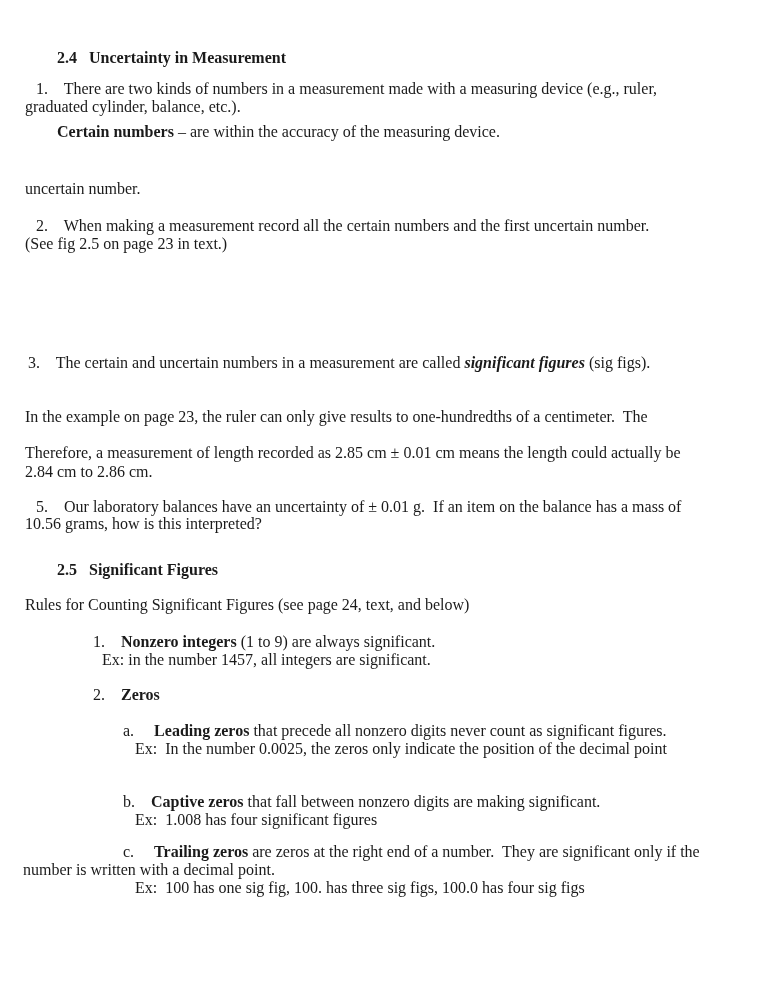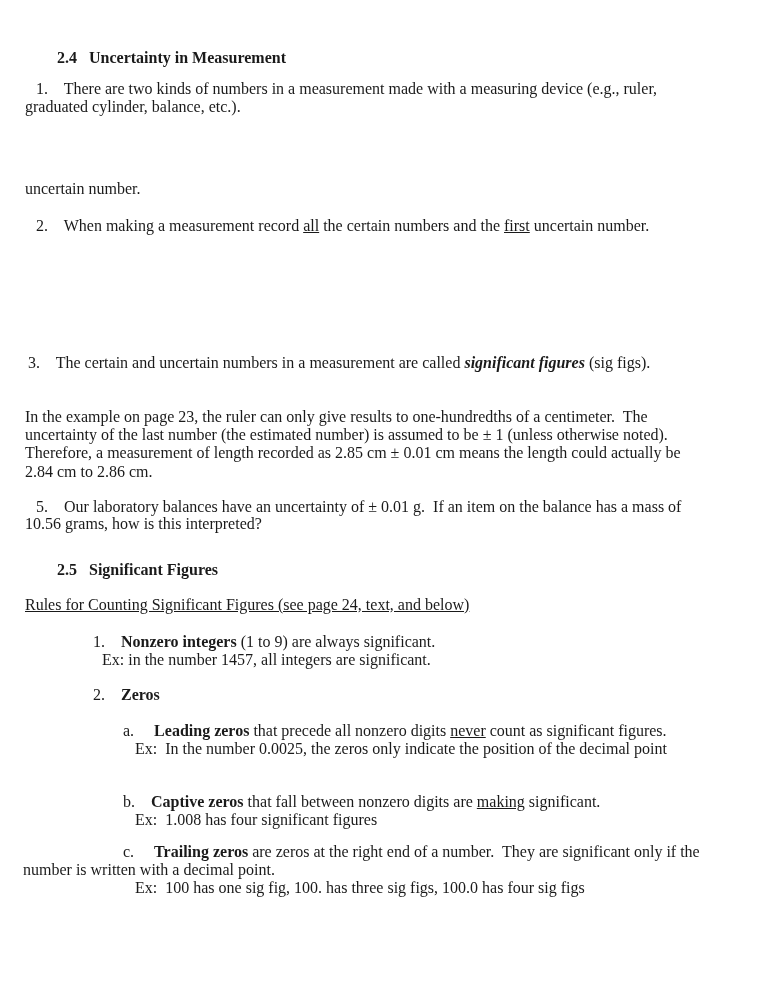--- a/index.html
+++ b/index.html
@@ -12,35 +12,36 @@
     font-size: 16px;
     color: #1a1a1a;
     overflow: hidden;
   }
   .line {
     position: absolute;
     white-space: pre;
     line-height: 18px;
   }
   .b { font-weight: 700; }
-  .u { text-decoration: underline; }
+  .u { }
   .i { font-style: italic; }
 </style>
 </head>
 <body>
 
 <div class="page">
   <div class="line" style="left:57px;top:49px"><span class="b">2.4   Uncertainty in Measurement</span></div>
   <div class="line" style="left:36px;top:80px"><span>1.    There are two kinds of numbers in a measurement made with a measuring device (e.g., ruler,</span></div>
   <div class="line" style="left:25px;top:98px"><span>graduated cylinder, balance, etc.).</span></div>
+  <div class="line" style="left:57px;top:123px"><span class="b">Certain numbers</span><span> – are within the accuracy of the measuring device.</span></div>
   <div class="line" style="left:25px;top:180px"><span>uncertain number.</span></div>
   <div class="line" style="left:36px;top:217px"><span>2.    When making a measurement record </span><span class="u">all</span><span> the certain numbers and the </span><span class="u">first</span><span> uncertain number.</span></div>
+  <div class="line" style="left:25px;top:235px"><span>(See fig 2.5 on page 23 in text.)</span></div>
   <div class="line" style="left:28px;top:354px"><span>3.    The certain and uncertain numbers in a measurement are called </span><span class="b i">significant figures</span><span> (sig figs).</span></div>
   <div class="line" style="left:25px;top:408px"><span>In the example on page 23, the ruler can only give results to one-hundredths of a centimeter.  The</span></div>
-  <div class="line" style="left:25px;top:426px"><span>uncertainty of the last number (the estimated number) is assumed to be ± 1 (unless otherwise noted).</span></div>
   <div class="line" style="left:25px;top:444px"><span>Therefore, a measurement of length recorded as 2.85 cm ± 0.01 cm means the length could actually be</span></div>
   <div class="line" style="left:25px;top:463px"><span>2.84 cm to 2.86 cm.</span></div>
   <div class="line" style="left:36px;top:498px"><span>5.    Our laboratory balances have an uncertainty of ± 0.01 g.  If an item on the balance has a mass of</span></div>
   <div class="line" style="left:25px;top:515px"><span>10.56 grams, how is this interpreted?</span></div>
   <div class="line" style="left:57px;top:561px"><span class="b">2.5   Significant Figures</span></div>
   <div class="line" style="left:25px;top:596px"><span class="u">Rules for Counting Significant Figures (see page 24, text, and below)</span></div>
   <div class="line" style="left:93px;top:633px"><span>1.    </span><span class="b">Nonzero integers</span><span> (1 to 9) are always significant.</span></div>
   <div class="line" style="left:102px;top:651px"><span>Ex: in the number 1457, all integers are significant.</span></div>
   <div class="line" style="left:93px;top:686px"><span>2.    </span><span class="b">Zeros</span></div>
   <div class="line" style="left:123px;top:722px"><span>a.     </span><span class="b">Leading zeros</span><span> that precede all nonzero digits </span><span class="u">never</span><span> count as significant figures.</span></div>

